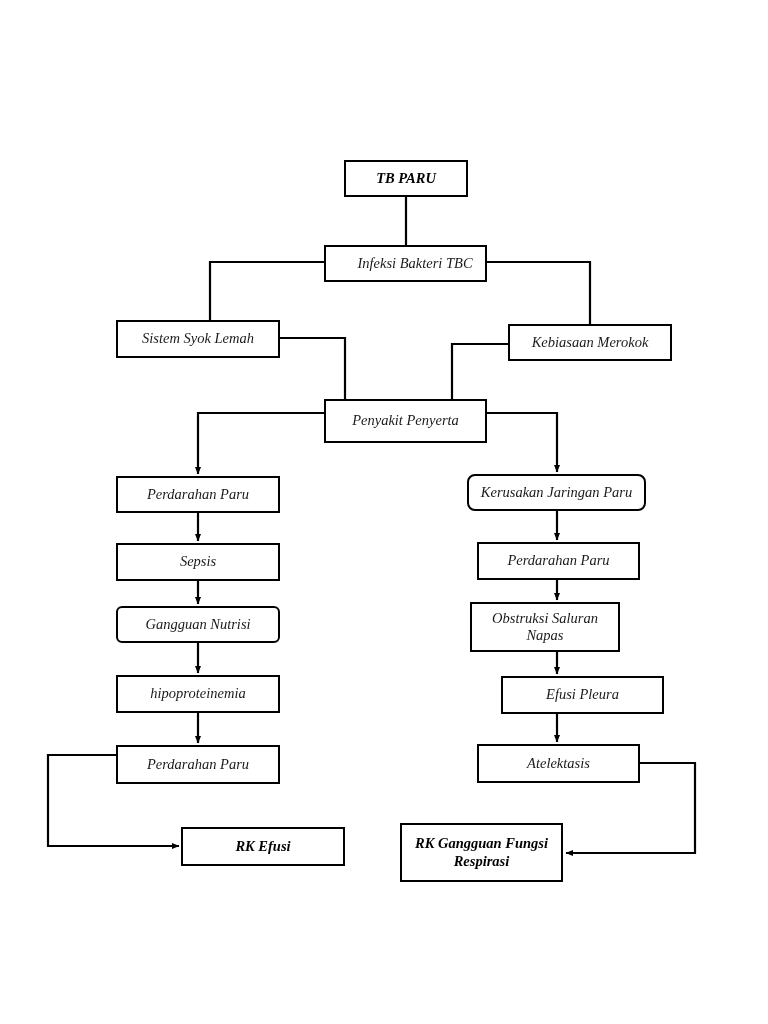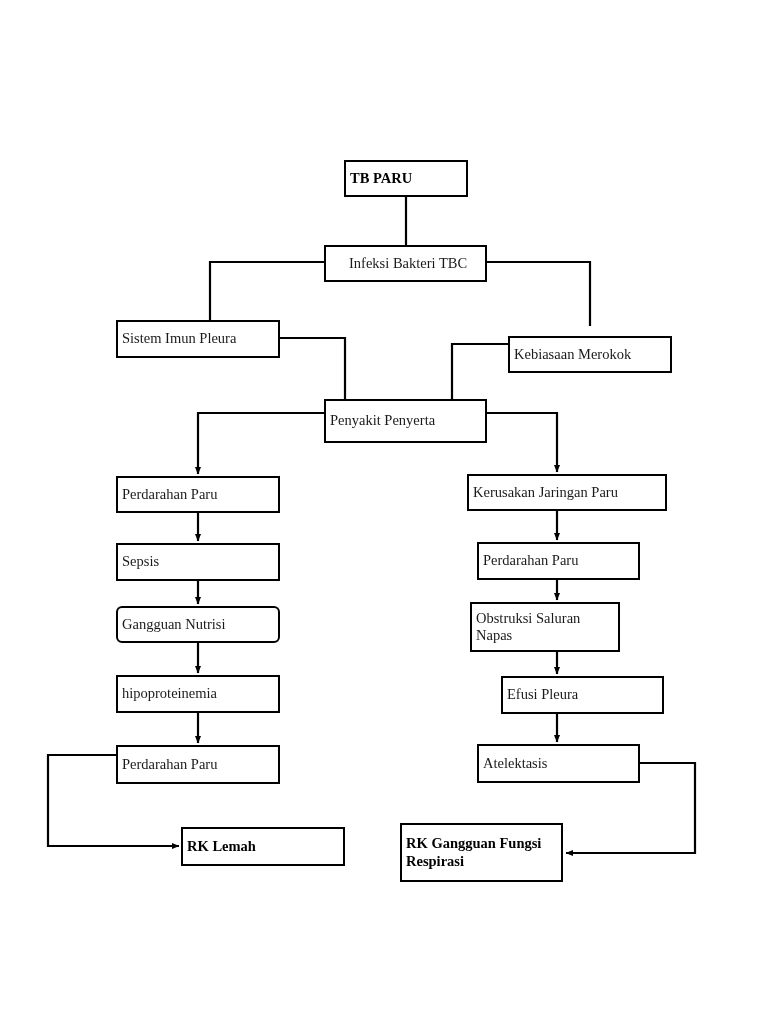--- a/index.html
+++ b/index.html
@@ -27,26 +27,27 @@
     pointer-events: none;
   }
   .node {
     position: absolute;
     box-sizing: border-box;
     border: 2px solid #000000;
     background: #ffffff;
     display: flex;
     align-items: center;
     justify-content: center;
-    text-align: left;
+    text-align: center;
     line-height: 1.18;
     color: #1a1a1a;
     font-size: 14.5px;
     padding: 2px 4px;
     z-index: 2;
+    font-style: italic;
   }
   .node.bold {
     font-weight: bold;
     color: #000000;
   }
   .node .lbl {
     display: block;
     width: 100%;
     white-space: pre-line;
   }
@@ -82,23 +83,23 @@
       </g>
   </svg>
   <div id="node-layer">
       <div class="node bold" style="left: 344px; top: 160px; width: 124px; height: 37px;">
         <span class="lbl">TB PARU</span>
       </div>
       <div class="node" style="left: 324px; top: 245px; width: 163px; height: 37px; padding-left: 23px;">
         <span class="lbl">Infeksi Bakteri TBC</span>
       </div>
       <div class="node" style="left: 116px; top: 320px; width: 164px; height: 38px;">
-        <span class="lbl">Sistem Imun Pleura</span>
+        <span class="lbl">Sistem Syok Lemah</span>
       </div>
-      <div class="node" style="left: 508px; top: 336px; width: 164px; height: 37px;">
+      <div class="node" style="left: 508px; top: 324px; width: 164px; height: 37px;">
         <span class="lbl">Kebiasaan Merokok</span>
       </div>
       <div class="node" style="left: 324px; top: 399px; width: 163px; height: 44px;">
         <span class="lbl">Penyakit Penyerta</span>
       </div>
       <div class="node" style="left: 116px; top: 476px; width: 164px; height: 37px;">
         <span class="lbl">Perdarahan Paru</span>
       </div>
       <div class="node" style="left: 116px; top: 543px; width: 164px; height: 38px;">
         <span class="lbl">Sepsis</span>
@@ -106,23 +107,23 @@
       <div class="node" style="left: 116px; top: 606px; width: 164px; height: 37px; border-radius: 6px;">
         <span class="lbl">Gangguan Nutrisi</span>
       </div>
       <div class="node" style="left: 116px; top: 675px; width: 164px; height: 38px;">
         <span class="lbl">hipoproteinemia</span>
       </div>
       <div class="node" style="left: 116px; top: 745px; width: 164px; height: 39px;">
         <span class="lbl">Perdarahan Paru</span>
       </div>
       <div class="node bold" style="left: 181px; top: 827px; width: 164px; height: 39px;">
-        <span class="lbl">RK Lemah</span>
+        <span class="lbl">RK Efusi</span>
       </div>
-      <div class="node" style="left: 467px; top: 474px; width: 200px; height: 37px;">
+      <div class="node" style="left: 467px; top: 474px; width: 179px; height: 37px; border-radius: 8px;">
         <span class="lbl">Kerusakan Jaringan Paru</span>
       </div>
       <div class="node" style="left: 477px; top: 542px; width: 163px; height: 38px;">
         <span class="lbl">Perdarahan Paru</span>
       </div>
       <div class="node" style="left: 470px; top: 602px; width: 150px; height: 50px;">
         <span class="lbl">Obstruksi Saluran
 Napas</span>
       </div>
       <div class="node" style="left: 477px; top: 676px; width: 163px; height: 38px; margin-left: 24px;">

